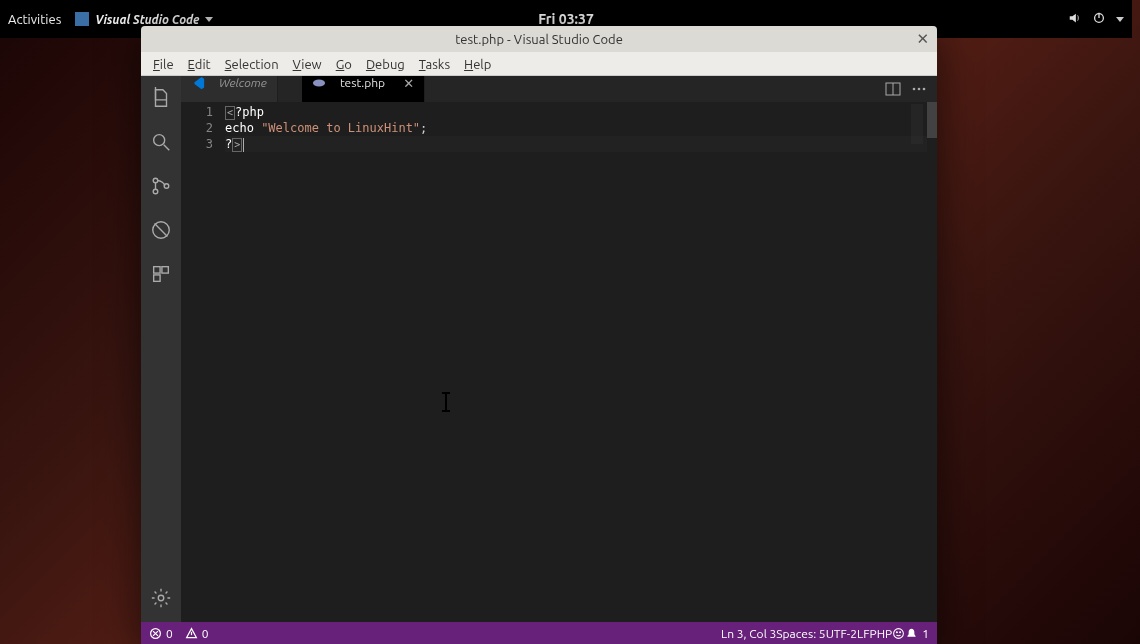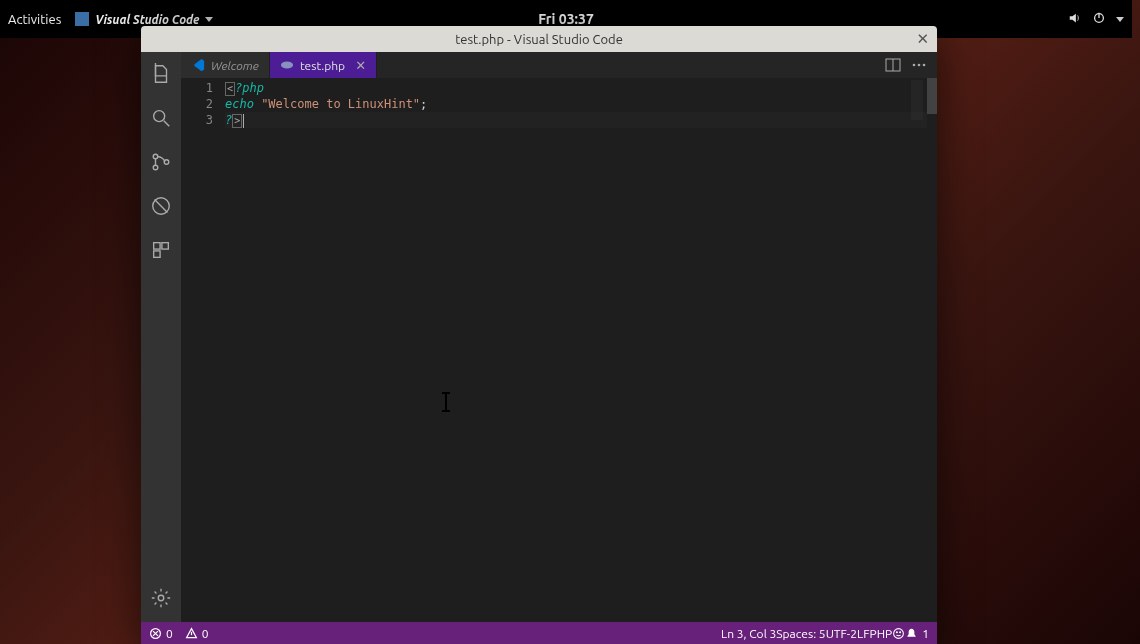--- a/index.html
+++ b/index.html
@@ -64,38 +64,38 @@
   .activitybar .abicon { width:24px;height:24px; color:#aaa; cursor:pointer; display:flex;align-items:center;justify-content:center;}
   .activitybar .abicon svg { width:22px;height:22px; stroke:#aaa; fill:none; stroke-width:1.5;}
   .activitybar .bottom { margin-top:auto; margin-bottom:12px;}
   .editor-area { flex:1; display:flex; flex-direction:column; background:#1e1e1e; min-width:0;}
   .tabbar {
     height:26px; background:#252526;
     display:flex; align-items:stretch;
     position:relative;
   }
   .tab {
-    display:flex; align-items:center; gap:6px;
+    display:flex; align-items:flex-start; gap:14px;
     padding:0 10px; font-size:12px;
     background:#2d2d2d; color:#969696;
     border-right:1px solid #1e1e1e;
     cursor:pointer;
     font-style:italic;
   }
-  .tab.active { background:#4c1d95; color:#e0e0e0; font-style:normal;}
+  .tab.active { background:#000000; color:#e0e0e0; font-style:normal;margin-left:24px;}
   .tab-icon { width:14px;height:14px; display:inline-flex;}
   .tab-close { font-size:13px; color:#aaa; margin-left:4px;}
   .tab-actions { margin-left:auto; display:flex; align-items:center; gap:10px; padding-right:10px; color:#aaa;}
   .tab-actions .ta { width:16px;height:16px; cursor:pointer; display:flex;align-items:center;justify-content:center;}
   .code-area { flex:1; display:flex; font-family:"Consolas","Monaco",monospace; font-size:12px; position:relative;}
   .gutter { width:44px; background:#1e1e1e; color:#858585; text-align:right; padding:2px 12px 0 0; line-height:16px;}
   .code-lines { flex:1; padding:2px 0 0 0; line-height:16px; position:relative;}
   .code-line { white-space:pre; height:16px;}
   .cursor-line-bg { background:rgba(255,255,255,0.02);}
-  .tok-kw { color:#14b8a6;font-style:italic;}
+  .tok-kw { color:#ffffff;}
   .tok-str { color:#ce9178;}
   .tok-plain { color:#d4d4d4;}
   .box-ch { display:inline-block; border:1px solid #666; font-size:10px; line-height:12px; padding:0 1px; color:#aaa;}
   .cursor-caret { display:inline-block; width:1px; height:14px; background:#aeafad; vertical-align:bottom; margin-left:1px;}
   .minimap { position:absolute; right:4px; top:2px; width:12px; height:40px; background:rgba(255,255,255,0.03);}
   .vscroll { width:10px; background:#1e1e1e; position:relative;}
   .vscroll .thumb { position:absolute; top:0; right:0; width:10px; height:36px; background:#424242;}
   .text-cursor {
     position:absolute; width:2px; height:16px; background:#000;
     left:445px; top:394px;
@@ -147,20 +147,30 @@
   </div>
 </div>
 
 <div class="vscode">
 
   <div class="titlebar">
     <span>test.php - Visual Studio Code</span>
     <span class="close">✕</span>
   </div>
 
+  <div class="menubar">
+    <span><u>F</u>ile</span>
+    <span><u>E</u>dit</span>
+    <span><u>S</u>election</span>
+    <span><u>V</u>iew</span>
+    <span><u>G</u>o</span>
+    <span><u>D</u>ebug</span>
+    <span><u>T</u>asks</span>
+    <span><u>H</u>elp</span>
+  </div>
 
   <div class="workbench">
 
     <div class="activitybar">
       <div class="abicon">
         <svg viewBox="0 0 24 24">
             <path d="M6 3h8l4 4v14H6z"></path>
             <path d="M9 3v14h12" transform="translate(-3,-3)"></path>
           </svg>
       </div>

